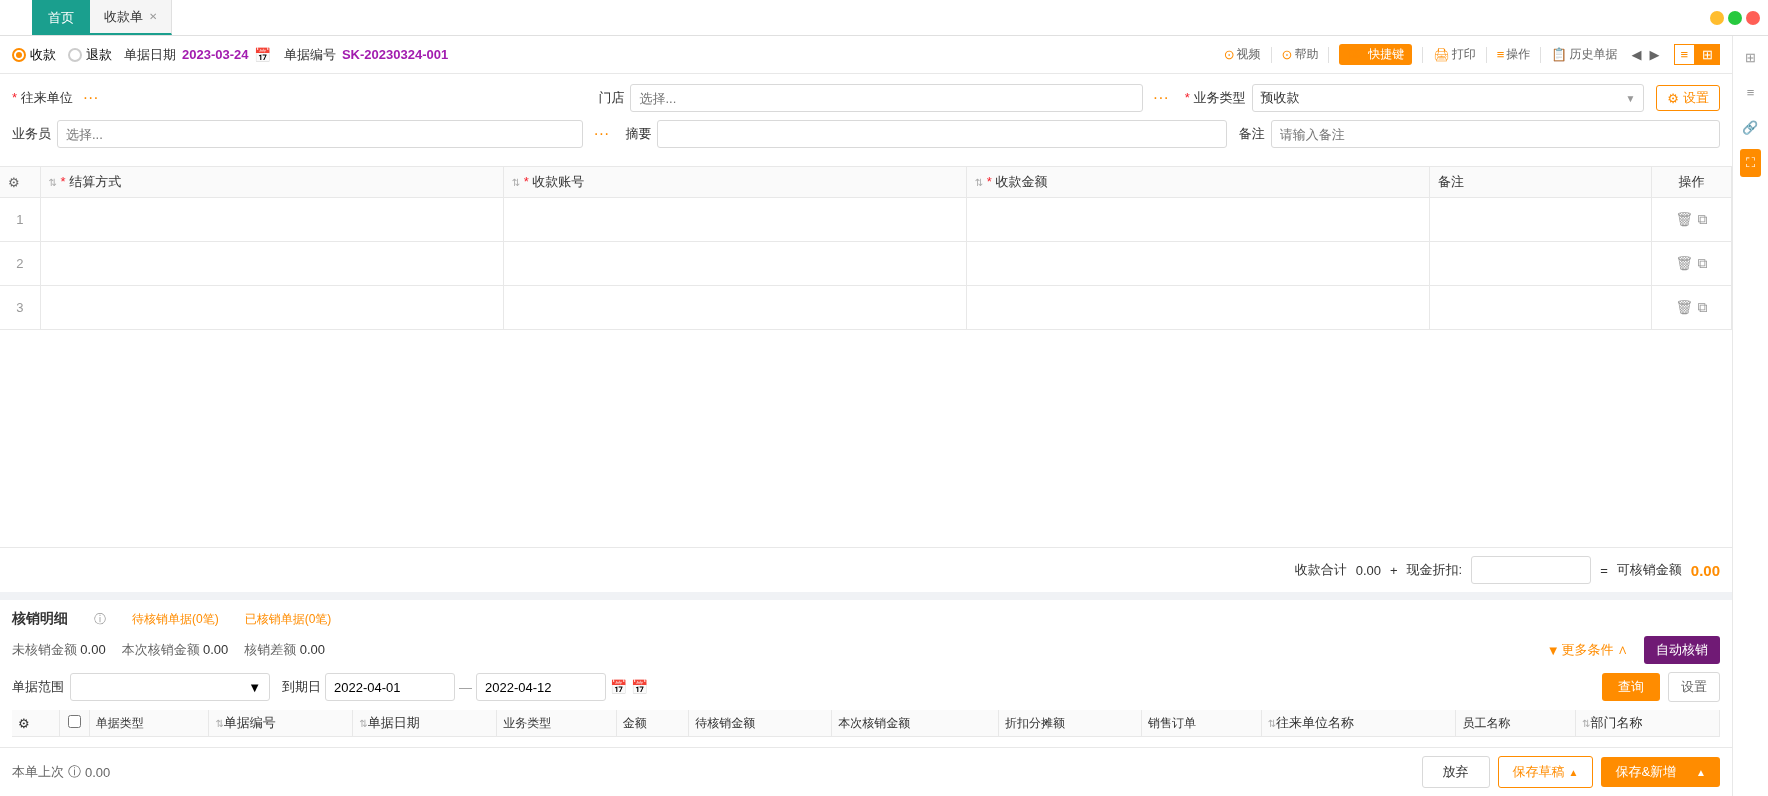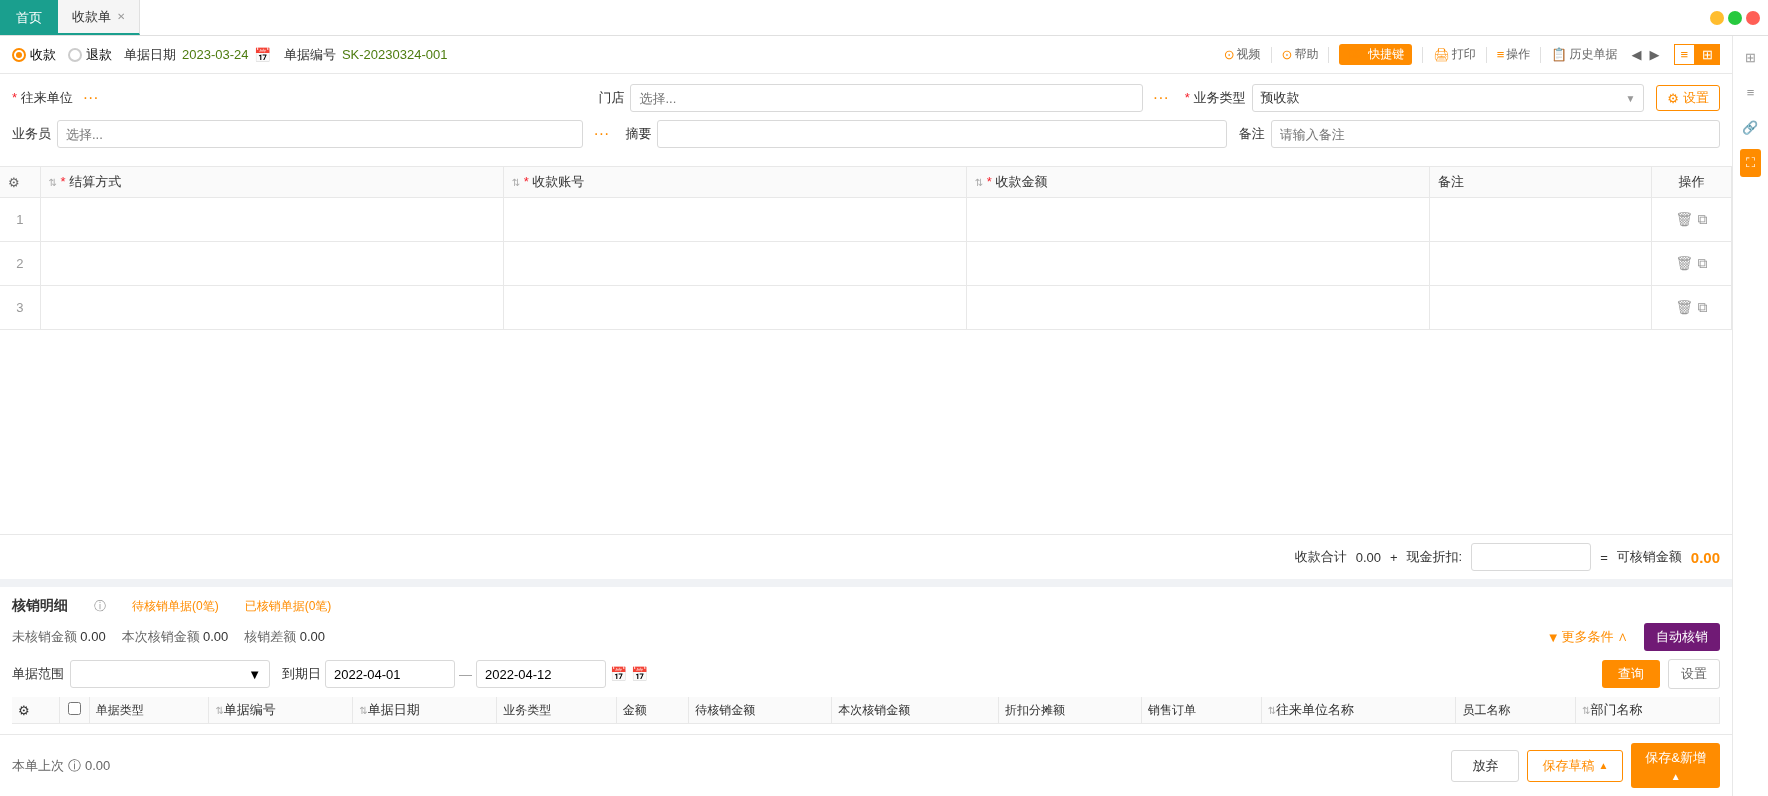--- a/index.html
+++ b/index.html
@@ -1,20 +1,20 @@
 <!DOCTYPE html>
 <html><head>
   <meta charset="utf-8">
   <style>
     * { box-sizing: border-box; margin: 0; padding: 0; font-family: 'Microsoft YaHei', Arial, sans-serif; font-size: 13px; }
     body { background: #f0f2f5; overflow: hidden; width: 1768px; height: 796px; }
 
     
     .top-nav { display: flex; align-items: center; background: #fff; border-bottom: 1px solid #e0e0e0; height: 36px; }
-    .top-nav-home { background: #1a9f8e; color: #fff; padding: 0 16px; height: 100%; display: flex; align-items: center; cursor: pointer; font-size: 13px; }
+    .top-nav-home { background: #1a9f8e; color: #fff; padding: 0 16px; height: 100%; display: flex; align-items: center; cursor: pointer; font-size: 13px; margin-left: 32px; }
     .top-nav-tab { background: #f5f5f5; border-right: 1px solid #e0e0e0; color: #333; padding: 0 14px; height: 100%; display: flex; align-items: center; cursor: pointer; gap: 6px; border-bottom: 2px solid #1a9f8e; }
     .top-nav-tab-close { color: #999; font-size: 10px; cursor: pointer; }
     .top-nav-spacer { flex: 1; }
     .window-controls { display: flex; gap: 4px; padding: 0 8px; }
     .win-btn { width: 14px; height: 14px; border-radius: 50%; cursor: pointer; display: inline-block; }
     .win-min { background: #ffbd2e; }
     .win-max { background: #27c93f; }
     .win-close { background: #ff5f56; }
 
     
@@ -23,21 +23,21 @@
 
     
     .toolbar { background: #fff; padding: 8px 12px; display: flex; align-items: center; gap: 12px; border-bottom: 1px solid #e8e8e8; }
     .radio-group { display: flex; gap: 12px; align-items: center; }
     .radio-item { display: flex; align-items: center; gap: 4px; cursor: pointer; }
     .radio-dot { width: 14px; height: 14px; border-radius: 50%; border: 2px solid #ccc; display: flex; align-items: center; justify-content: center; }
     .radio-dot.active { border-color: #ff8c00; }
     .radio-dot.active::after { content: ''; width: 6px; height: 6px; border-radius: 50%; background: #ff8c00; }
     .toolbar-field { display: flex; align-items: center; gap: 6px; }
     .toolbar-label { color: #333; white-space: nowrap; }
-    .toolbar-value { color: #4d7c0f; font-weight: 400; }
+    .toolbar-value { color: #a21caf; font-weight: 700; }
     .toolbar-icon { color: #ff8c00; cursor: pointer; font-size: 14px; }
     .toolbar-spacer { flex: 1; }
     .toolbar-action { display: flex; align-items: center; gap: 10px; }
     .toolbar-action-item { color: #666; cursor: pointer; display: flex; align-items: center; gap: 2px; font-size: 12px; }
     .toolbar-action-item .icon { color: #ff8c00; }
     .divider-v { width: 1px; height: 16px; background: #e0e0e0; }
     .toolbar-nav { display: flex; gap: 4px; align-items: center; }
     .nav-btn { color: #666; cursor: pointer; padding: 2px; }
     .view-btns { display: flex; }
     .view-btn { padding: 2px 6px; cursor: pointer; color: #ff8c00; border: 1px solid #ff8c00; }
@@ -100,21 +100,21 @@
     
     .bottom-table-section { background: #fff; overflow: auto; max-height: 120px; }
     .bottom-table th { font-size: 12px; padding: 4px 6px; }
 
     
     .footer { background: #fff; padding: 8px 12px; display: flex; align-items: center; border-top: 1px solid #e8e8e8; }
     .footer-info { display: flex; align-items: center; gap: 4px; color: #666; font-size: 12px; }
     .footer-spacer { flex: 1; }
     .btn-discard { background: #fff; color: #333; border: 1px solid #d9d9d9; padding: 6px 20px; border-radius: 3px; cursor: pointer; margin-right: 8px; }
     .btn-draft { background: #fff; color: #ff8c00; border: 1px solid #ff8c00; padding: 6px 14px; border-radius: 3px; cursor: pointer; display: flex; align-items: center; gap: 4px; margin-right: 8px; }
-    .btn-save-new { background: #ff8c00; color: #fff; border: none; padding: 6px 14px; border-radius: 3px; cursor: pointer; display: flex; align-items: center; gap: 4px; flex-direction: column; }
+    .btn-save-new { background: #ff8c00; color: #fff; border: none; padding: 6px 14px; border-radius: 3px; cursor: pointer; display: flex; align-items: center; gap: 20px; }
     .btn-arrow { font-size: 10px; }
 
     
     .right-sidebar { width: 36px; background: #fff; border-left: 1px solid #e8e8e8; display: flex; flex-direction: column; align-items: center; padding-top: 8px; gap: 8px; }
     .sidebar-icon { color: #999; cursor: pointer; padding: 6px; border-radius: 3px; display: flex; align-items: center; justify-content: center; }
     .sidebar-icon.active { background: #ff8c00; color: #fff; }
 
     .checkbox-cell { width: 30px; text-align: center; }
     input[type="checkbox"] { cursor: pointer; }
   </style>

